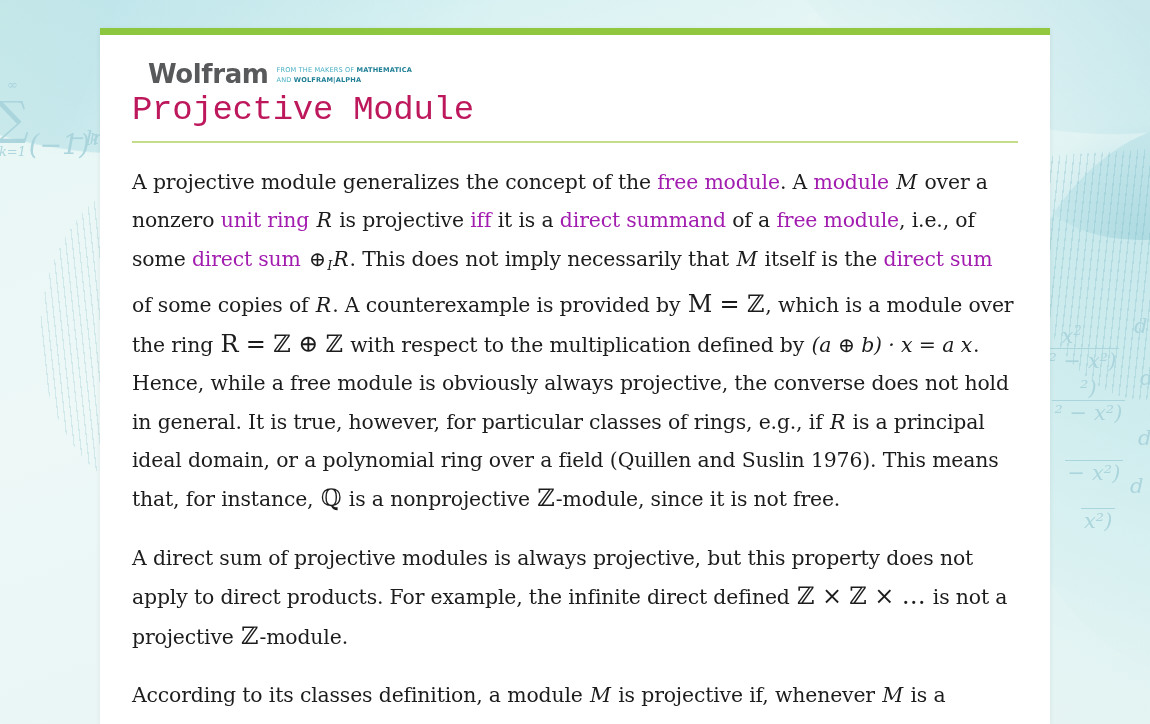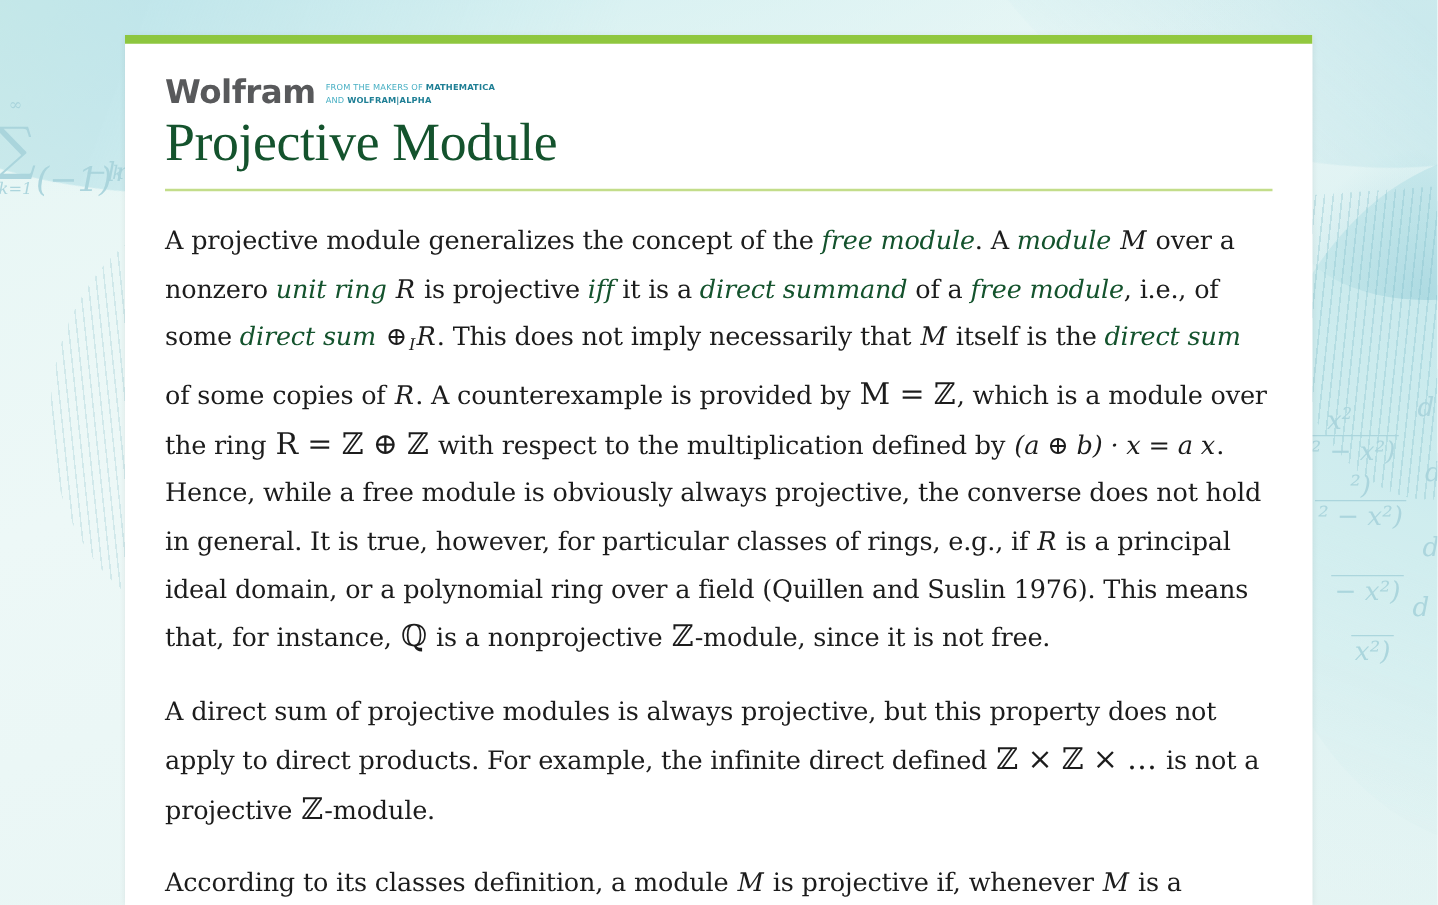--- a/index.html
+++ b/index.html
@@ -122,20 +122,21 @@
     height: 30px;
     margin-bottom: 4px;
   }
   .logo-wolfram {
     font-family: "DejaVu Sans", sans-serif;
     font-size: 26px;
     font-weight: 700;
     color: #58595b;
     letter-spacing: -0.4px;
     line-height: 1;
+    margin-left: 16px;
   }
   .logo-math {
     font-family: "DejaVu Sans", sans-serif;
     font-size: 26px;
     font-weight: 700;
     color: #2f9db5;
     letter-spacing: -0.4px;
     line-height: 1;
     display: inline-flex;
     align-items: baseline;
@@ -153,48 +154,47 @@
     line-height: 1.55;
     color: #49b0c4;
     letter-spacing: .15px;
     padding-bottom: 2px;
     text-transform: uppercase;
   }
   .tagline b { color: #1f7f95; font-weight: 700; }
 
   
   #page-title {
-    font-family: Liberation Serif, serif;
-    font-size: 43px;
+    font-family: Liberation Mono, monospace;
+    font-size: 34px;
     font-weight: 400;
-    color: #14532d;
+    color: #be185d;
     line-height: 1.12;
     margin: 4px 0 0 0;
     letter-spacing: -0.3px;
   }
   #title-rule {
     border: 0;
     border-top: 2px solid #c3dd8a;
     margin: 12px 0 20px 0;
   }
 
   
   #article-body {
     font-family: "DejaVu Serif", serif;
     font-size: 20.4px;
     line-height: 38.4px;
     color: #1c1c1c;
     letter-spacing: -0.15px;
   }
   #article-body p { margin: 0 0 20px 0; }
   a.xlink {
-    color: #14532d;
+    color: #a21caf;
     text-decoration: none;
     cursor: pointer;
-    font-style: italic;
   }
   .mi {
     font-family: "DejaVu Serif", serif;
     font-style: italic;
     font-size: 20.5px;
     padding: 0 1px;
   }
   .mop {
     font-family: "DejaVu Serif", serif;
     font-style: normal;

